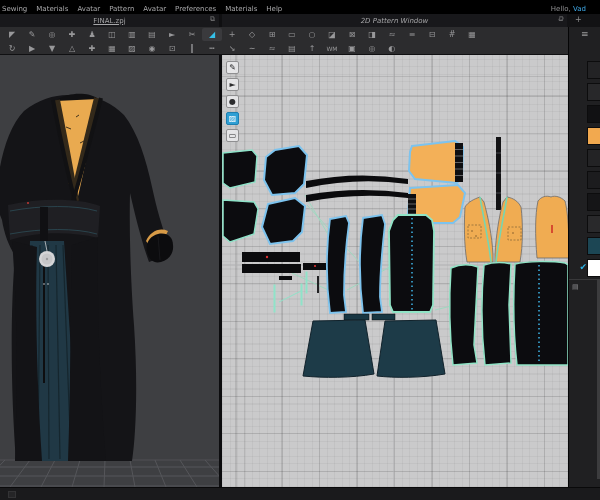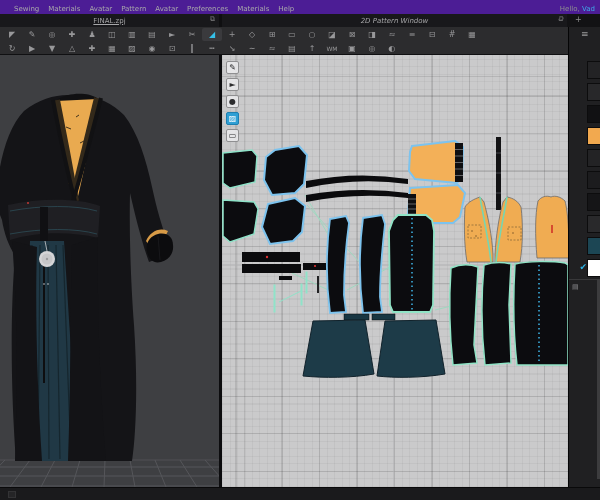--- a/index.html
+++ b/index.html
@@ -1,23 +1,23 @@
 <!DOCTYPE html>
 <html><head>
 <meta charset="utf-8">
 <style>
   html,body{margin:0;padding:0;background:#000;}
   .app{position:relative;width:600px;height:500px;overflow:hidden;background:#1b1b1d;
        font-family:"DejaVu Sans",sans-serif;-webkit-font-smoothing:antialiased;}
   
-  .menubar{position:absolute;top:0;left:0;width:600px;height:18px;background:#4c1d95;
-           display:flex;align-items:center;gap:9px;padding-left:14px;box-sizing:border-box;
+  .menubar{position:absolute;top:0;left:0;width:600px;height:18px;background:#000000;
+           display:flex;align-items:center;gap:9px;padding-left:2px;box-sizing:border-box;
            font-size:7px;color:#a9a9ab;border-bottom:1px solid #0a0a0b;}
   .menu-item{cursor:default;white-space:nowrap;}
-  .greeting{margin-left:auto;margin-right:5px;white-space:nowrap;color:#8f8f91;}
+  .greeting{margin-left:auto;margin-right:14px;white-space:nowrap;color:#8f8f91;}
   .greeting .user{color:#3fa9e8;}
   
   .tabrow{position:absolute;top:14px;left:0;width:600px;height:13px;background:#0f0f11;display:flex;}
   .tabseg{position:relative;height:13px;background:#18181b;display:flex;align-items:center;
           justify-content:center;font-size:7px;color:#a6a6a8;}
   .tabseg .detach{position:absolute;right:4px;top:1px;font-size:7px;color:#7d7d7f;}
   .tab3d{width:219px;border-right:3px solid #0f0f11;box-sizing:content-box;text-decoration:underline;}
   .tab2d{width:345px;font-style:italic;}
   .tabfar{flex:1;background:#121214;position:relative;}
   .tabfar .plus{position:absolute;left:8px;top:1px;font-size:8px;color:#8d8d8f;}

